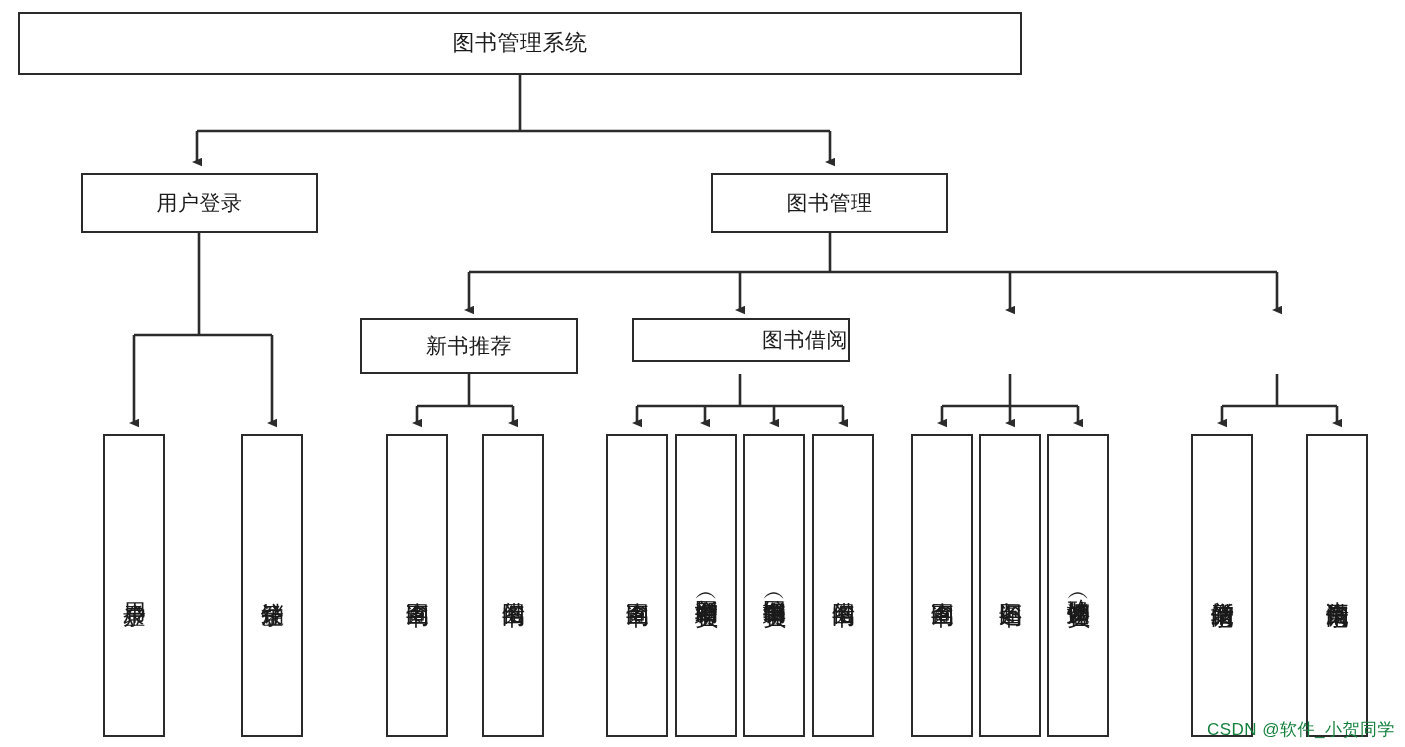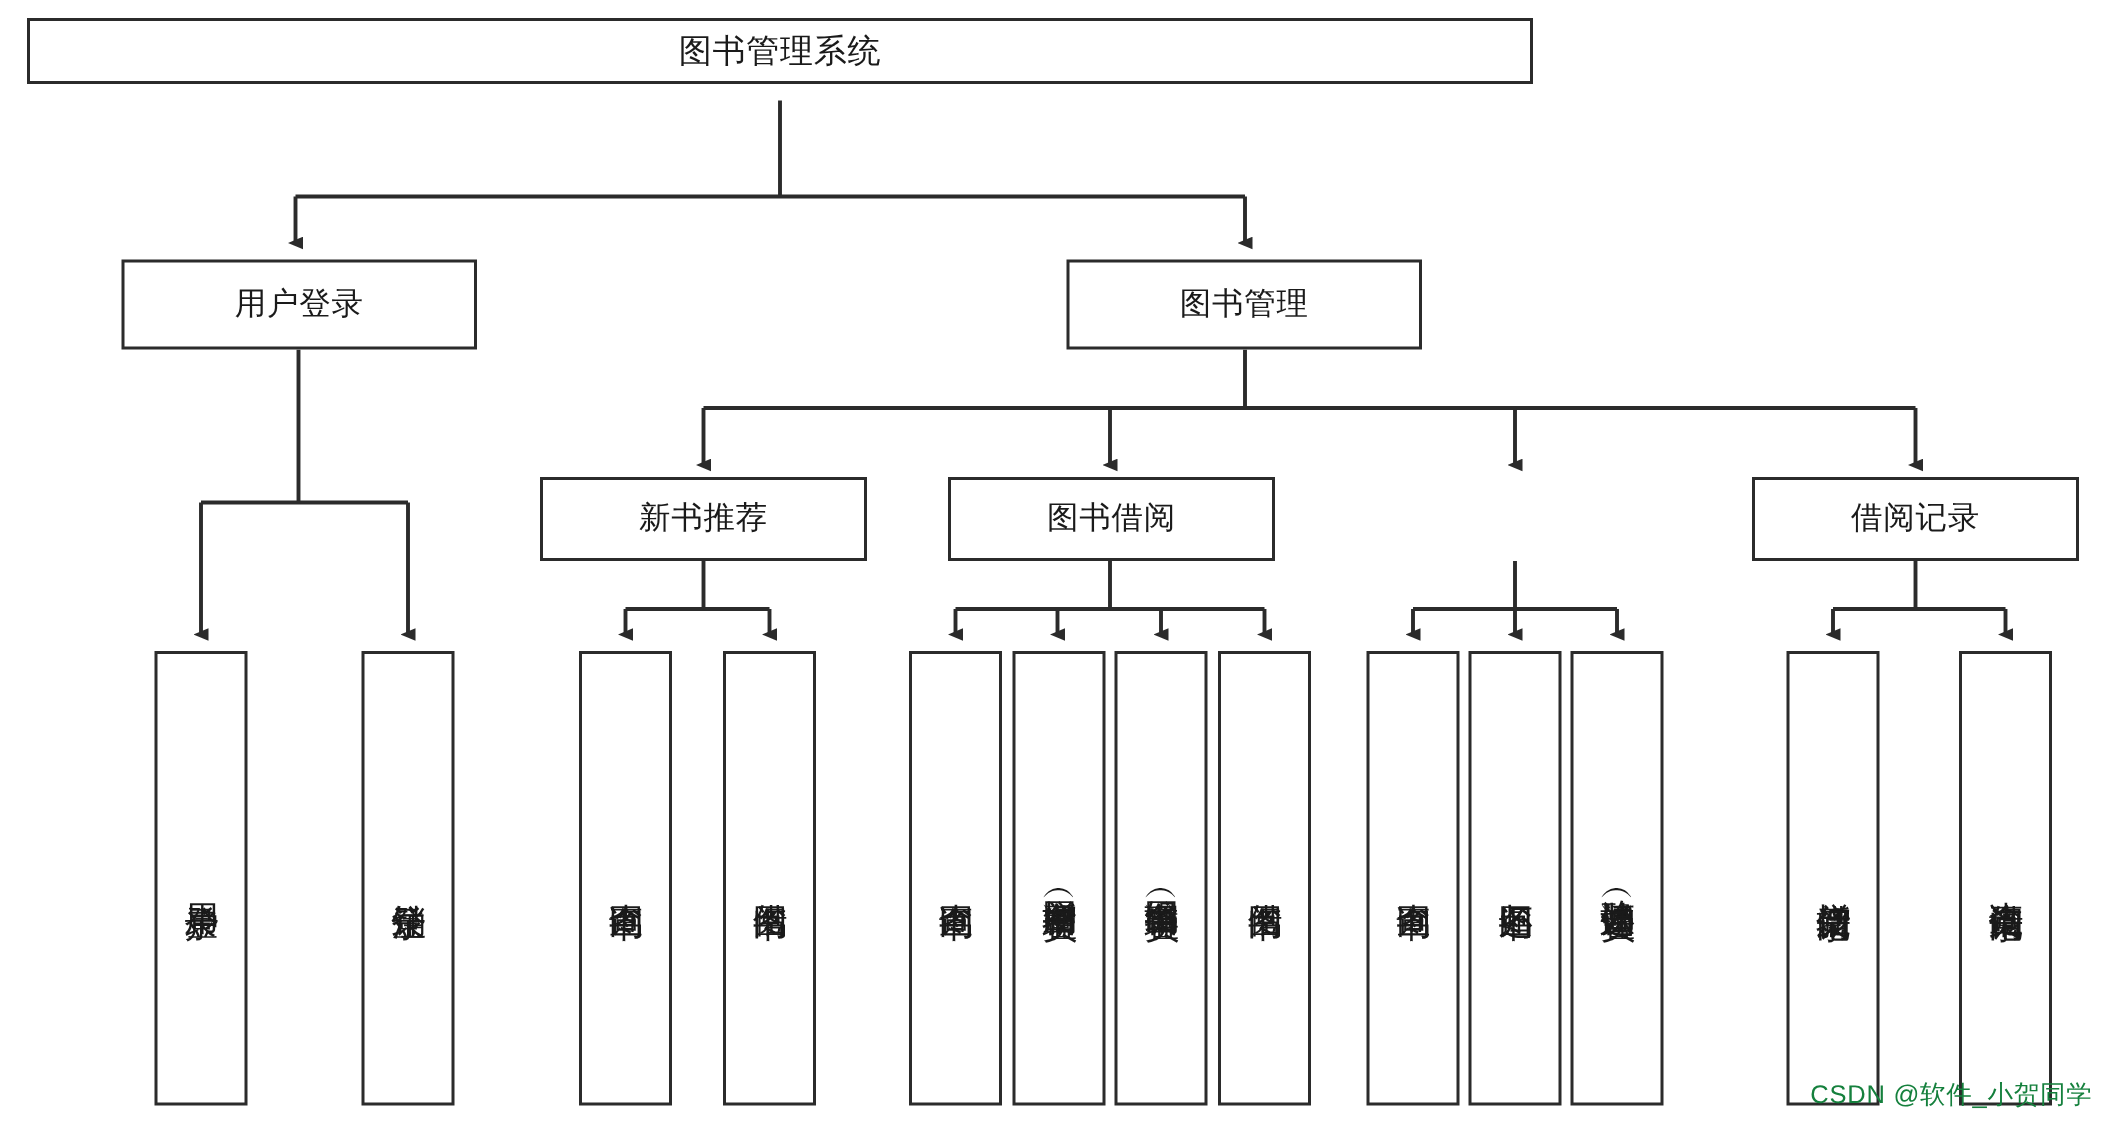--- a/index.html
+++ b/index.html
@@ -124,39 +124,36 @@
       <path d="M1010,406 L1010,423" marker-end="url(#arrow)"></path>
       <path d="M1078,406 L1078,423" marker-end="url(#arrow)"></path>
 
       <path d="M1277,374 L1277,406"></path>
       <path d="M1222,406 L1337,406"></path>
       <path d="M1222,406 L1222,423" marker-end="url(#arrow)"></path>
       <path d="M1337,406 L1337,423" marker-end="url(#arrow)"></path>
     </g>
   </svg>
 
-  <div class="node root horiz" style="left:18px; top:12px; width:1004px; height:44px;">
+  <div class="node root horiz" style="left:18px; top:12px; width:1004px; height:63px;">
     <span class="label">图书管理系统</span>
   </div>
 
   <div class="node horiz" style="left:81px; top:173px; width:237px; height:60px;">
     <span class="label">用户登录</span>
   </div>
   <div class="node horiz" style="left:360px; top:318px; width:218px; height:56px;">
     <span class="label">新书推荐</span>
   </div>
 
   <div class="node horiz" style="left:711px; top:173px; width:237px; height:60px;">
     <span class="label">图书管理</span>
   </div>
-  <div class="node horiz" style="left:632px; top:318px; width:218px; height:56px;">
+  <div class="node horiz" style="left:632px; top:318px; width:218px; height:44px;justify-content:flex-end;">
     <span class="label">图书借阅</span>
-  </div>
-  <div class="node horiz" style="left:1168px; top:318px; width:218px; height:56px;">
-    <span class="label">借阅记录</span>
   </div>
 
   <div class="node vert" style="left:103px; top:434px; width:62px; height:303px;">
     <span class="label">用户登录</span>
   </div>
   <div class="node vert" style="left:241px; top:434px; width:62px; height:303px;">
     <span class="label">注销登录</span>
   </div>
 
   <div class="node vert" style="left:386px; top:434px; width:62px; height:303px;">

